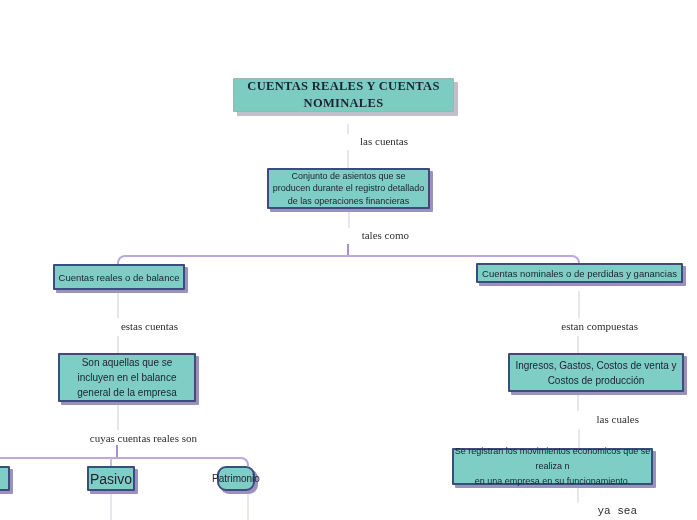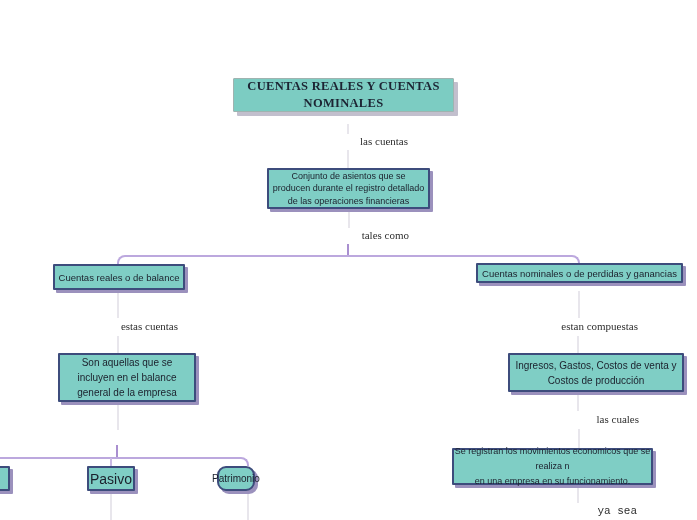--- a/index.html
+++ b/index.html
@@ -145,16 +145,17 @@
   <div class="node" id="n-nom-comp">Ingresos, Gastos, Costos de venta y
 Costos de producción</div>
 
   <div class="node" id="n-nom-desc">Se registran los movimientos economicos que se realiza n
 en una empresa en su funcionamiento.</div>
 
   <div class="edge-label" id="l-las-cuentas">las cuentas</div>
   <div class="edge-label" id="l-tales-como">tales como</div>
   <div class="edge-label" id="l-estas-cuentas">estas cuentas</div>
   <div class="edge-label" id="l-estan-compuestas">estan compuestas</div>
+  <div class="edge-label" id="l-cuyas">cuyas cuentas reales son</div>
   <div class="edge-label" id="l-las-cuales">las cuales</div>
   <div class="edge-label" id="l-ya-sea">ya sea</div>
 
 </div>
 
 </body></html>

